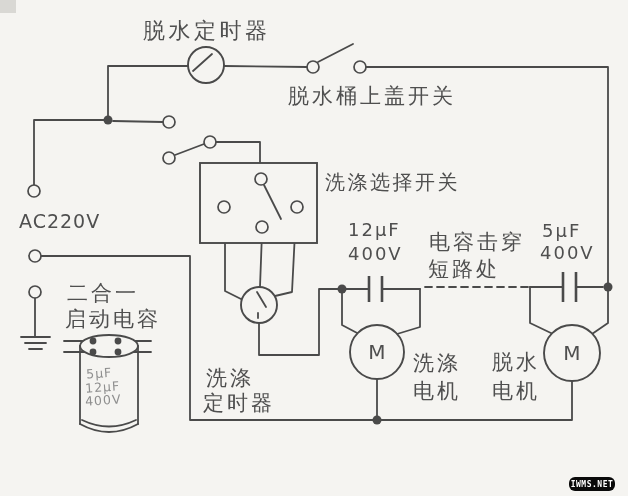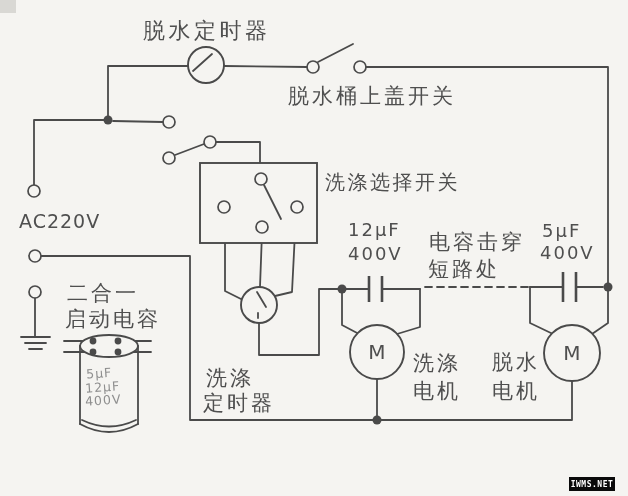--- a/index.html
+++ b/index.html
@@ -22,21 +22,21 @@
   .cjk-md { font-size:20px; letter-spacing:2.5px; }
   .lat    { font-size:19px; letter-spacing:1px; }
   .val    { font-size:18px; letter-spacing:2px; }
   .can-txt{ font-size:12.5px; fill:var(--faded); letter-spacing:1px; }
   .m-label{ font-size:20px; text-anchor:middle; }
   .corner-artifact { position:absolute; left:0; top:0; width:16px; height:13px; background:#d9d8d4; }
   .watermark {
     position:absolute; left:569px; top:477px; width:46px; height:14px;
     background:#0a0a0a; color:#ffffff; font-family:"DejaVu Sans Mono","Liberation Mono",monospace;
     font-size:8px; font-weight:bold; letter-spacing:0.5px;
-    display:flex; align-items:center; justify-content:center;
+    display:flex; align-items:center; justify-content:center;border-radius:6px;
   }
 </style>
 </head>
 <body>
 
 <div class="stage">
   <div class="corner-artifact"></div>
 
   <svg width="628" height="496" viewBox="0 0 628 496">
 

